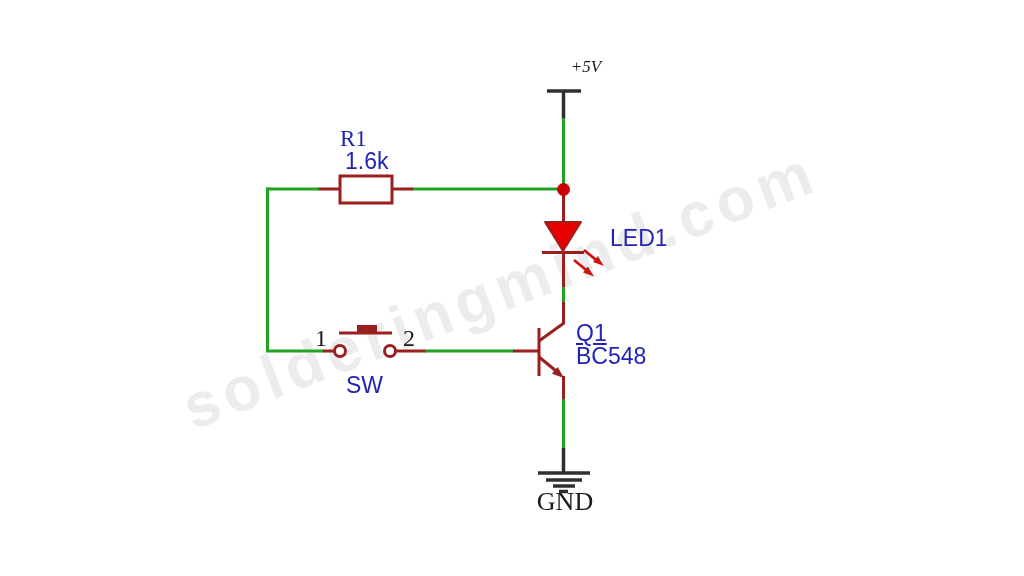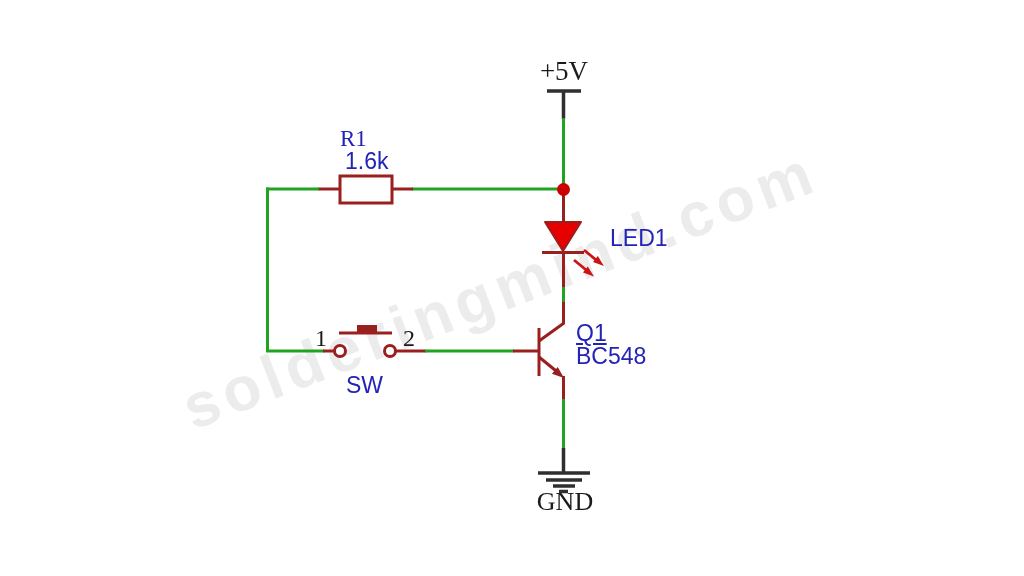--- a/index.html
+++ b/index.html
@@ -121,21 +121,21 @@
     <line class="wk" x1="563.5" y1="448" x2="563.5" y2="473"></line>
 
     <g>
       <line class="wk" x1="538" y1="473" x2="590" y2="473" stroke-width="4.5"></line>
       <line class="wk" x1="546" y1="480" x2="582" y2="480" stroke-width="4"></line>
       <line class="wk" x1="553" y1="486" x2="575" y2="486" stroke-width="3.5"></line>
       <line class="wk" x1="559" y1="491.5" x2="568" y2="491.5" stroke-width="3"></line>
     </g>
   </svg>
 
-  <div class="slbl" style="left:514px;top:58px;width:100px;font-size:27px;">+5V</div>
+  <div class="slbl" style="left:536px;top:58px;width:100px;font-size:17px;font-style:italic;">+5V</div>
 
   <div class="lbl" style="left:340px;top:127px;font-family:Liberation Serif, serif;">R1</div>
   <div class="lbl" style="left:345px;top:149px;">1.6k</div>
 
   <div class="lbl" style="left:610px;top:226px;text-align:right;">LED1</div>
 
   <div class="slbl" style="left:309px;top:326px;width:24px;font-size:24px;">1</div>
   <div class="slbl" style="left:397px;top:326px;width:24px;font-size:24px;">2</div>
   <div class="lbl" style="left:346px;top:373px;">SW</div>
 

